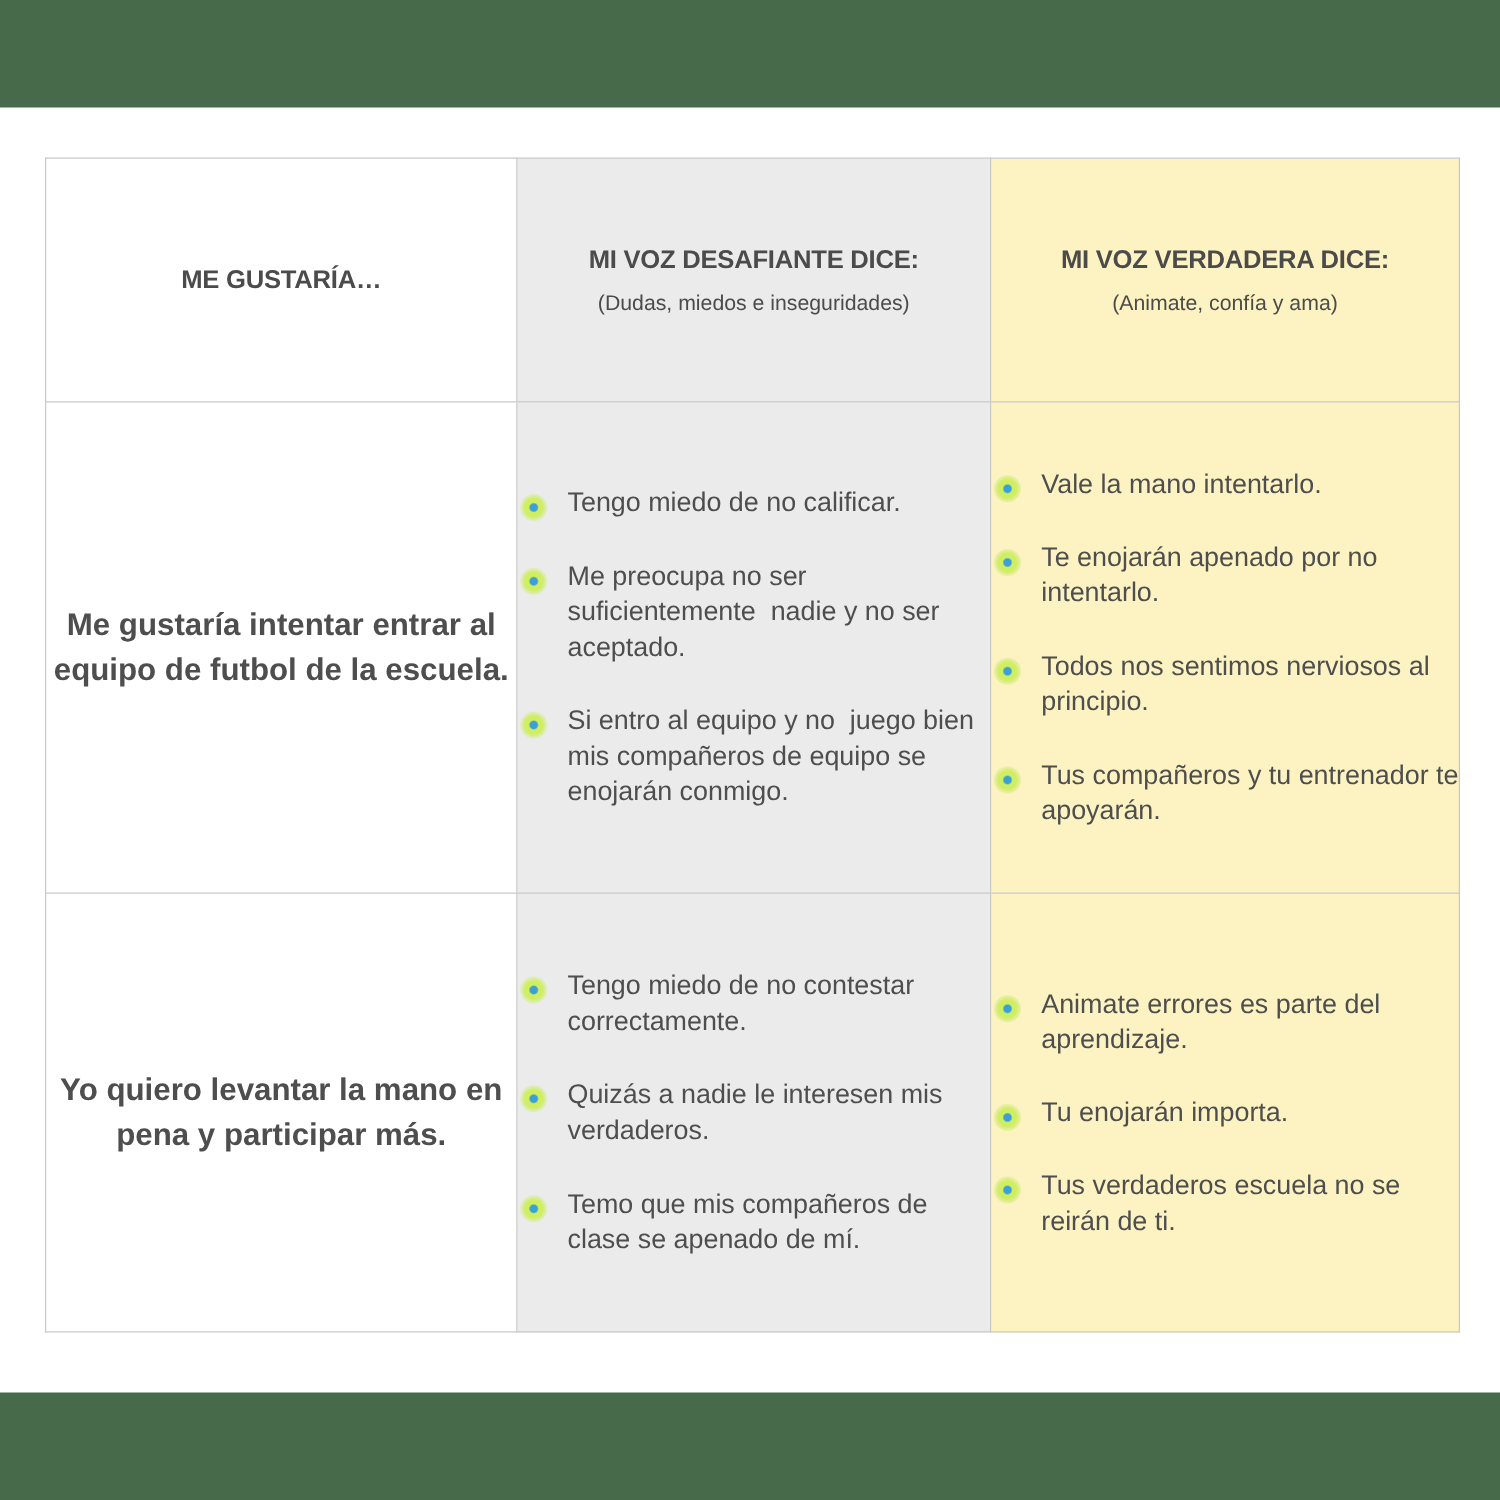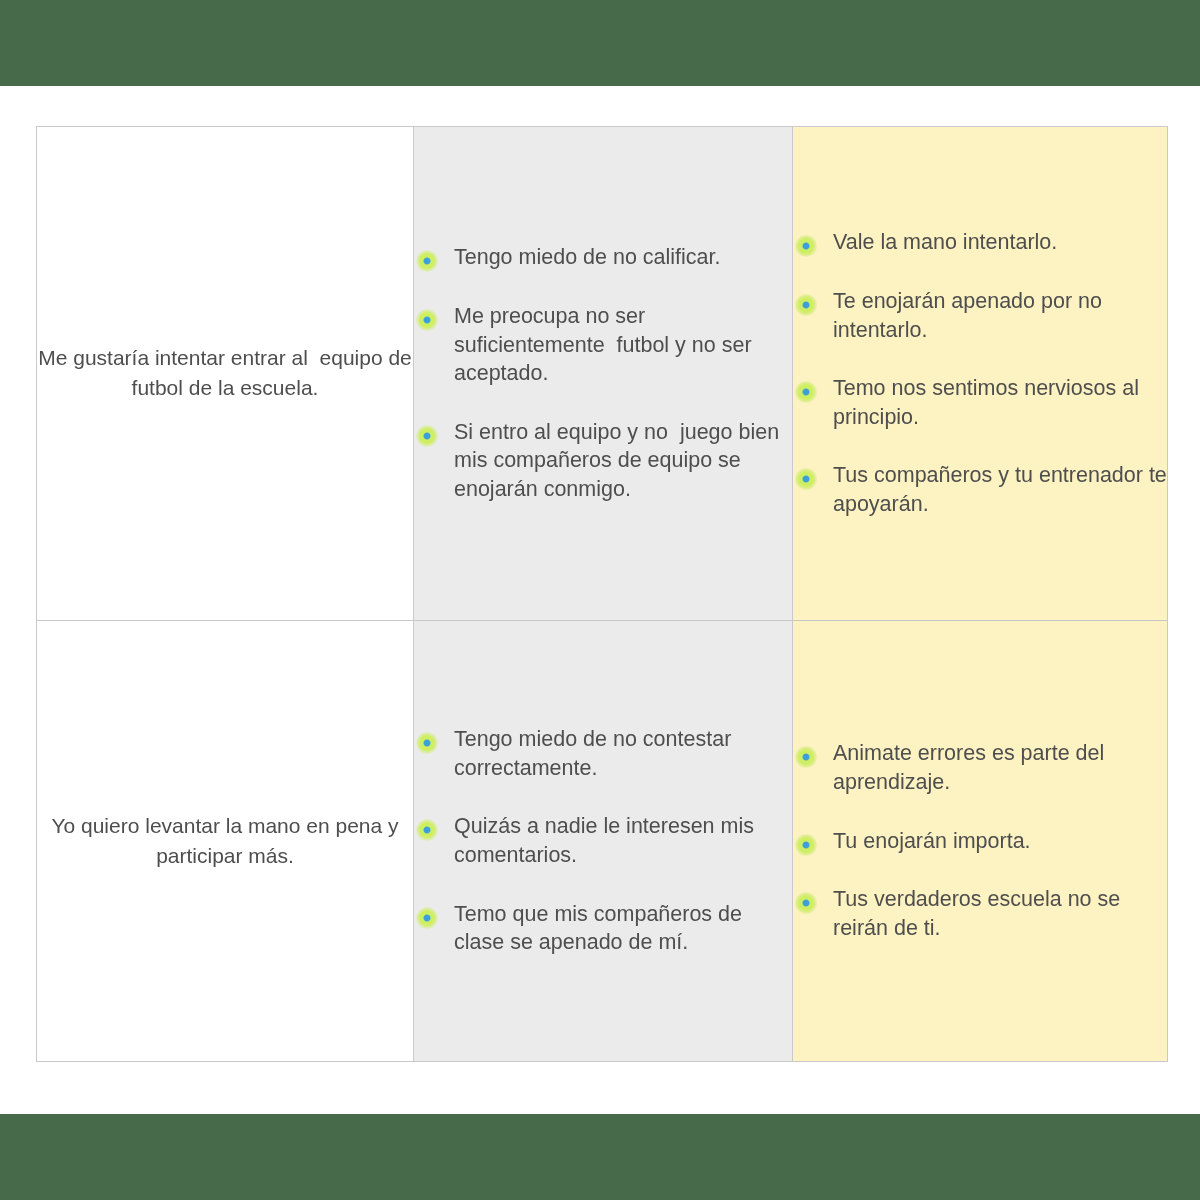--- a/index.html
+++ b/index.html
@@ -68,24 +68,25 @@
     font-size: 17px;
     font-weight: normal;
     color: #4b4b4b;
     margin-top: 11px;
     line-height: 1.25;
   }
 
   .goal-cell {
     text-align: center;
     padding: 0 22px;
-    font-size: 21px;
+    font-size: 25px;
     color: #4e4e4e;
     line-height: 1.45;
     white-space: pre-wrap;
+    font-weight: bold;
   }
 
   .list-cell {
     padding: 10px 14px 10px 16px;
   }
   ul.points {
     list-style: none;
     margin: 0;
     padding: 0;
   }
@@ -123,46 +124,59 @@
 </style>
 </head>
 <body>
 
 <div class="band band-top"></div>
 <div class="band band-bottom"></div>
 
 <div class="sheet">
   <table class="worksheet">
     <tbody>
+      <tr class="row-head">
+        <td class="col-goal head-cell">
+          <div class="head-title">ME GUSTARÍA…</div>
+        </td>
+        <td class="col-doubt head-cell">
+          <div class="head-title">MI VOZ DESAFIANTE DICE:</div>
+          <div class="head-sub">(Dudas, miedos e inseguridades)</div>
+        </td>
+        <td class="col-true head-cell">
+          <div class="head-title">MI VOZ VERDADERA DICE:</div>
+          <div class="head-sub">(Animate, confía y ama)</div>
+        </td>
+      </tr>
 
       <tr class="row-1">
         <td class="col-goal goal-cell">Me gustaría intentar entrar al  equipo de futbol de la escuela.</td>
         <td class="col-doubt list-cell">
           <ul class="points">
             <li><span class="bullet"></span><span>Tengo miedo de no calificar.</span></li>
-            <li><span class="bullet"></span><span>Me preocupa no ser suficientemente  futbol y no ser aceptado.</span></li>
+            <li><span class="bullet"></span><span>Me preocupa no ser suficientemente  nadie y no ser aceptado.</span></li>
             <li><span class="bullet"></span><span>Si entro al equipo y no  juego bien  mis compañeros de equipo se enojarán conmigo.</span></li>
           </ul>
         </td>
         <td class="col-true list-cell">
           <ul class="points">
             <li><span class="bullet"></span><span>Vale la mano intentarlo.</span></li>
             <li><span class="bullet"></span><span>Te enojarán apenado por no intentarlo.</span></li>
-            <li><span class="bullet"></span><span>Temo nos sentimos nerviosos al principio.</span></li>
+            <li><span class="bullet"></span><span>Todos nos sentimos nerviosos al principio.</span></li>
             <li><span class="bullet"></span><span>Tus compañeros y tu entrenador te apoyarán.</span></li>
           </ul>
         </td>
       </tr>
 
       <tr class="row-2">
         <td class="col-goal goal-cell">Yo quiero levantar la mano en pena y participar más.</td>
         <td class="col-doubt list-cell">
           <ul class="points">
             <li><span class="bullet"></span><span>Tengo miedo de no contestar correctamente.</span></li>
-            <li><span class="bullet"></span><span>Quizás a nadie le interesen mis comentarios.</span></li>
+            <li><span class="bullet"></span><span>Quizás a nadie le interesen mis verdaderos.</span></li>
             <li><span class="bullet"></span><span>Temo que mis compañeros de clase se apenado de mí.</span></li>
           </ul>
         </td>
         <td class="col-true list-cell">
           <ul class="points">
             <li><span class="bullet"></span><span>Animate errores es parte del aprendizaje.</span></li>
             <li><span class="bullet"></span><span>Tu enojarán importa.</span></li>
             <li><span class="bullet"></span><span>Tus verdaderos escuela no se reirán de ti.</span></li>
           </ul>
         </td>

